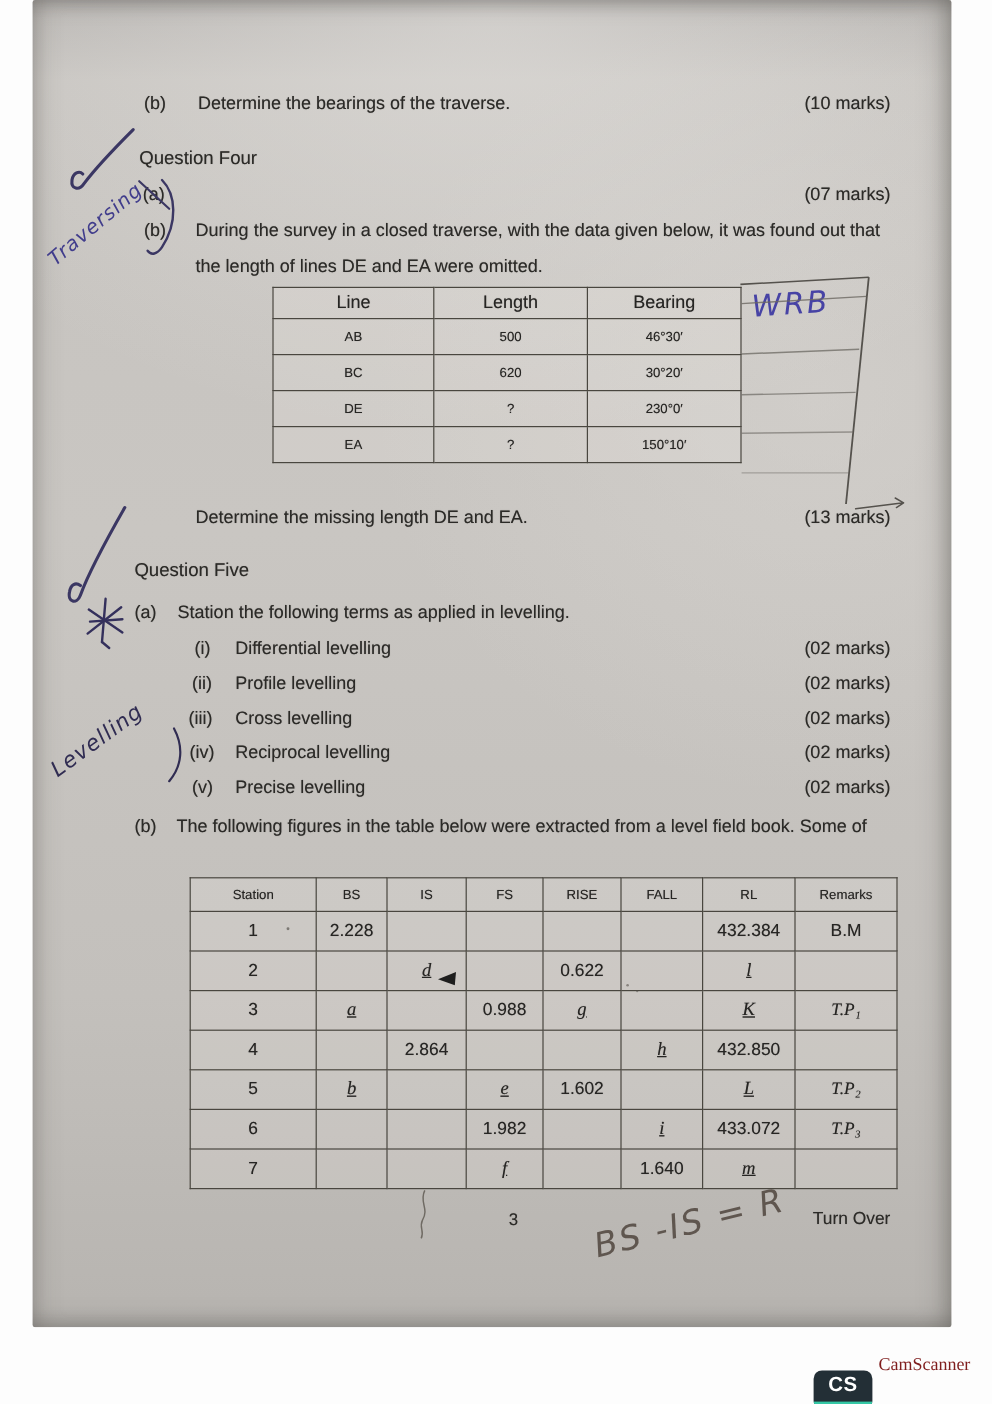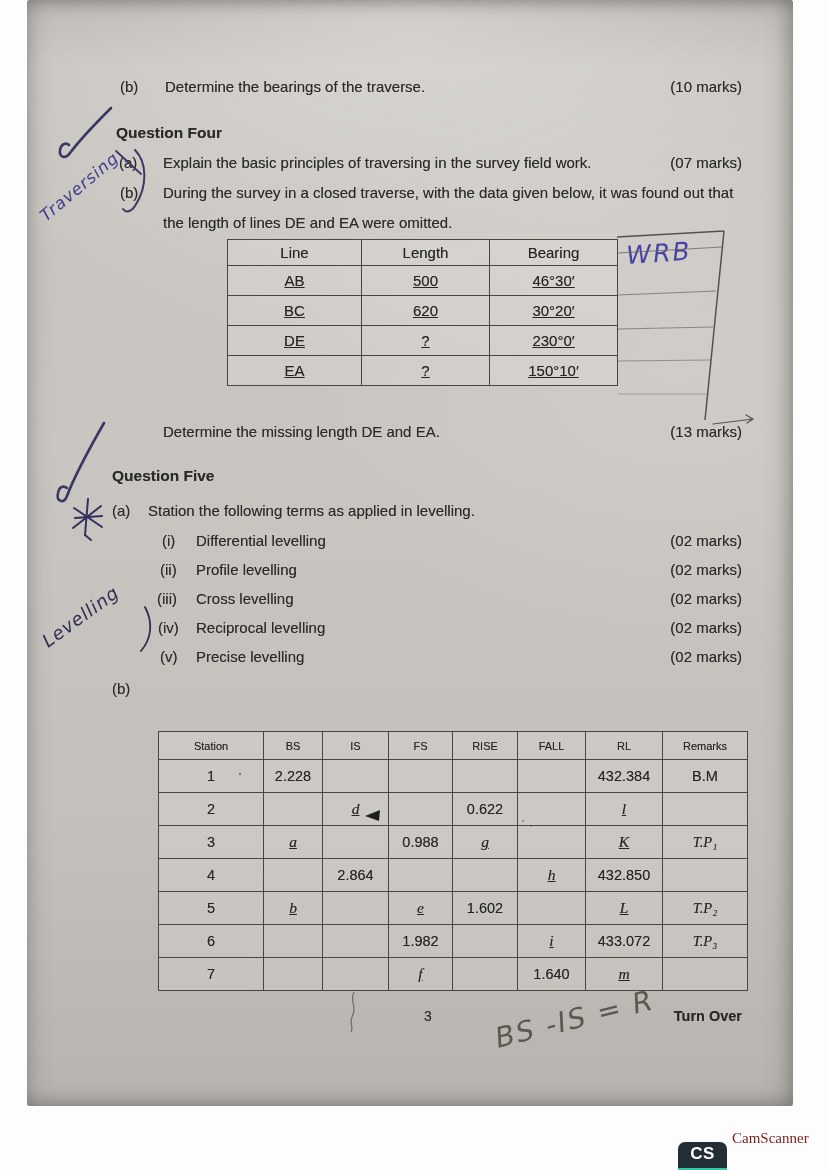--- a/index.html
+++ b/index.html
@@ -9,28 +9,28 @@
     background:
       radial-gradient(130% 60% at 50% 0%, rgba(232,230,227,.55), rgba(232,230,227,0) 55%),
       radial-gradient(80% 50% at 85% 30%, rgba(216,213,209,.5), rgba(216,213,209,0) 60%),
       linear-gradient(180deg,#b3b0ad 0%,#c6c3bf 6%,#c9c6c2 40%,#c3c0bc 75%,#b7b4b0 100%);
     box-shadow: inset -16px 0 22px -12px rgba(95,92,88,.55),
                 inset 16px 0 22px -14px rgba(110,107,103,.45),
                 inset 0 -14px 18px -10px rgba(100,97,93,.5),
                 inset 0 12px 16px -10px rgba(100,97,93,.55);}
   .line{position:absolute;font-size:15px;line-height:1.15;color:#2b2a27;white-space:nowrap;
         text-shadow:0 0 .6px rgba(43,42,39,.5);}
-  .bold{font-weight:bold;font-size:15.5px;}
+  .bold{font-weight:normal;font-size:15.5px;}
   .marks{right:85px;}
   .doc-table{position:absolute;border-collapse:collapse;table-layout:fixed;
         background:rgba(238,236,232,.20);}
   .doc-table th,.doc-table td{border:1.5px solid #49463f;font-weight:normal;text-align:center;
         padding:0;color:#262523;text-shadow:0 0 .6px rgba(43,42,39,.5);overflow:hidden;}
   .t1 th{height:25px;font-size:15px;}
-  .t1 td{height:29px;font-size:15px;text-decoration:underline;}
+  .t1 td{height:29px;font-size:11px;}
   .t2 th{height:27px;font-size:11px;}
   .t2 td{height:32px;font-size:14.5px;}
   .doc-table td.unk{font-family:"Liberation Serif",serif;font-style:italic;
         text-decoration:underline;font-size:15.5px;}
   .doc-table td.rem{font-family:"Liberation Serif",serif;font-style:italic;font-size:14.5px;}
   .ink{position:absolute;left:0;top:0;pointer-events:none;}
   .ink text{font-family:"DejaVu Sans",sans-serif;font-style:italic;}
   .cs-icon{position:absolute;left:678px;top:1125px;width:49px;height:32px;border-radius:7px;
         background:#232f36;overflow:hidden;margin-top:17px;}
   .cs-icon span{position:absolute;left:0;top:2px;width:100%;text-align:center;color:#ffffff;
@@ -44,21 +44,20 @@
 
 <div class="stage">
   <div class="paper"></div>
 
   <div class="line" style="left:120px;top:78px">(b)</div>
   <div class="line" style="left:165px;top:78px">Determine the bearings of the traverse.</div>
   <div class="line marks" style="top:78px">(10 marks)</div>
 
   <div class="line bold" style="left:116px;top:124px">Question Four</div>
   <div class="line" style="left:119px;top:154px">(a)</div>
-  <div class="line" style="left:163px;top:154px">Explain the basic principles of traversing in the survey field work.</div>
   <div class="line marks" style="top:154px">(07 marks)</div>
   <div class="line" style="left:120px;top:184px">(b)</div>
   <div class="line" style="left:163px;top:184px">During the survey in a closed traverse, with the data given below, it was found out that</div>
   <div class="line" style="left:163px;top:214px">the length of lines DE and EA were omitted.</div>
 
   <table class="doc-table t1" style="left:227px;top:239px;width:390px">
       <colgroup>
         <col style="width: 134px;">
         <col style="width: 128px;">
         <col style="width: 128px;">
@@ -115,20 +114,21 @@
 
   <div class="line" style="left:158px;top:619px">(iv)</div>
   <div class="line" style="left:196px;top:619px">Reciprocal levelling</div>
   <div class="line marks" style="top:619px">(02 marks)</div>
 
   <div class="line" style="left:160px;top:648px">(v)</div>
   <div class="line" style="left:196px;top:648px">Precise levelling</div>
   <div class="line marks" style="top:648px">(02 marks)</div>
 
   <div class="line" style="left:112px;top:680px">(b)</div>
+  <div class="line" style="left:147px;top:680px">The following figures in the table below were extracted from a level field book. Some of</div>
 
   <table class="doc-table t2" style="left:158px;top:731px;width:589px">
       <colgroup>
         <col style="width: 105px;">
         <col style="width: 59px;">
         <col style="width: 66px;">
         <col style="width: 64px;">
         <col style="width: 65px;">
         <col style="width: 68px;">
         <col style="width: 77px;">

